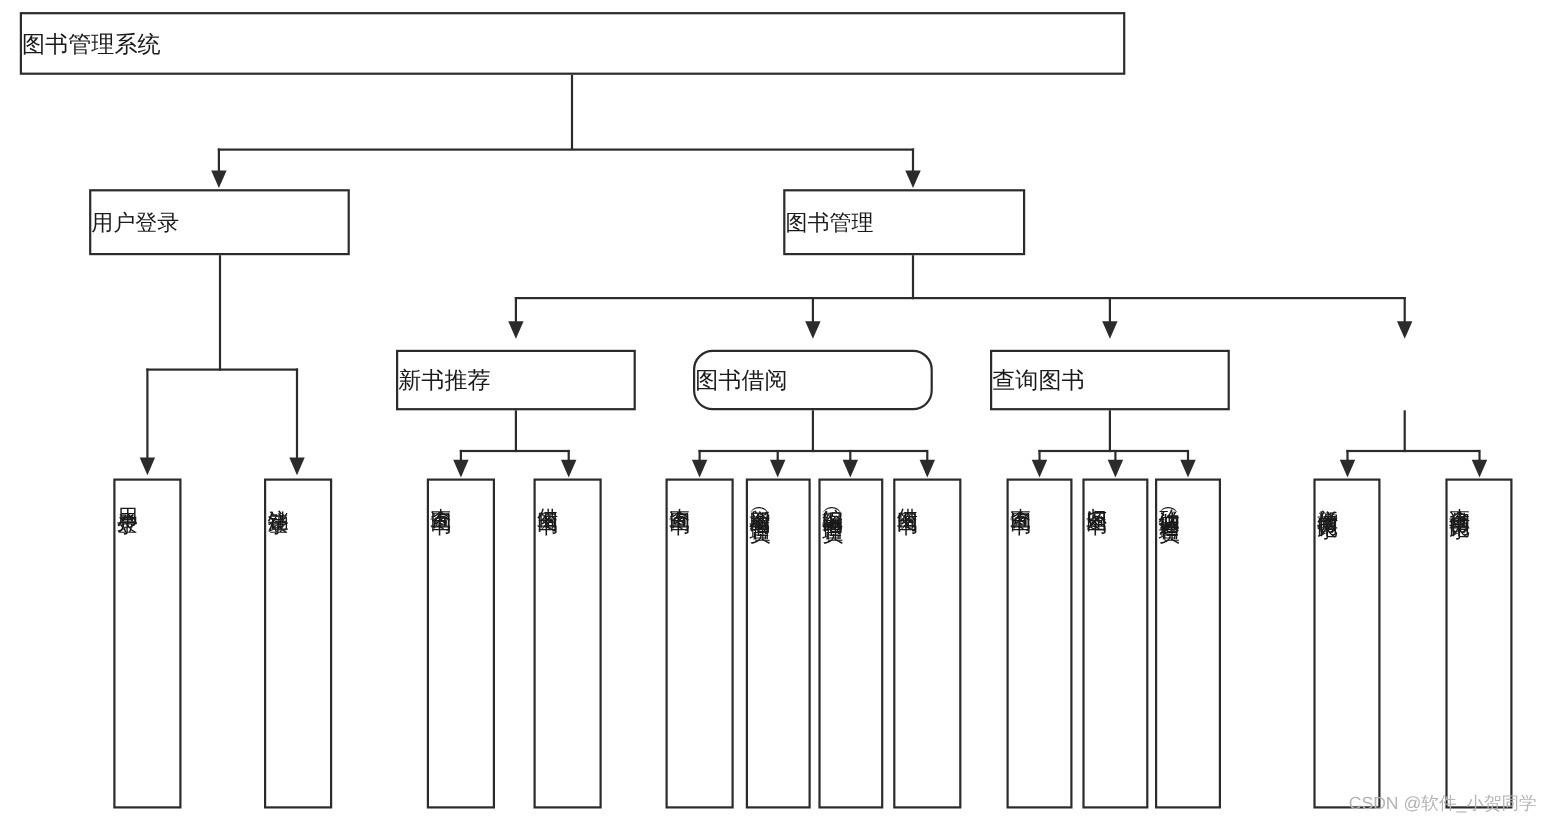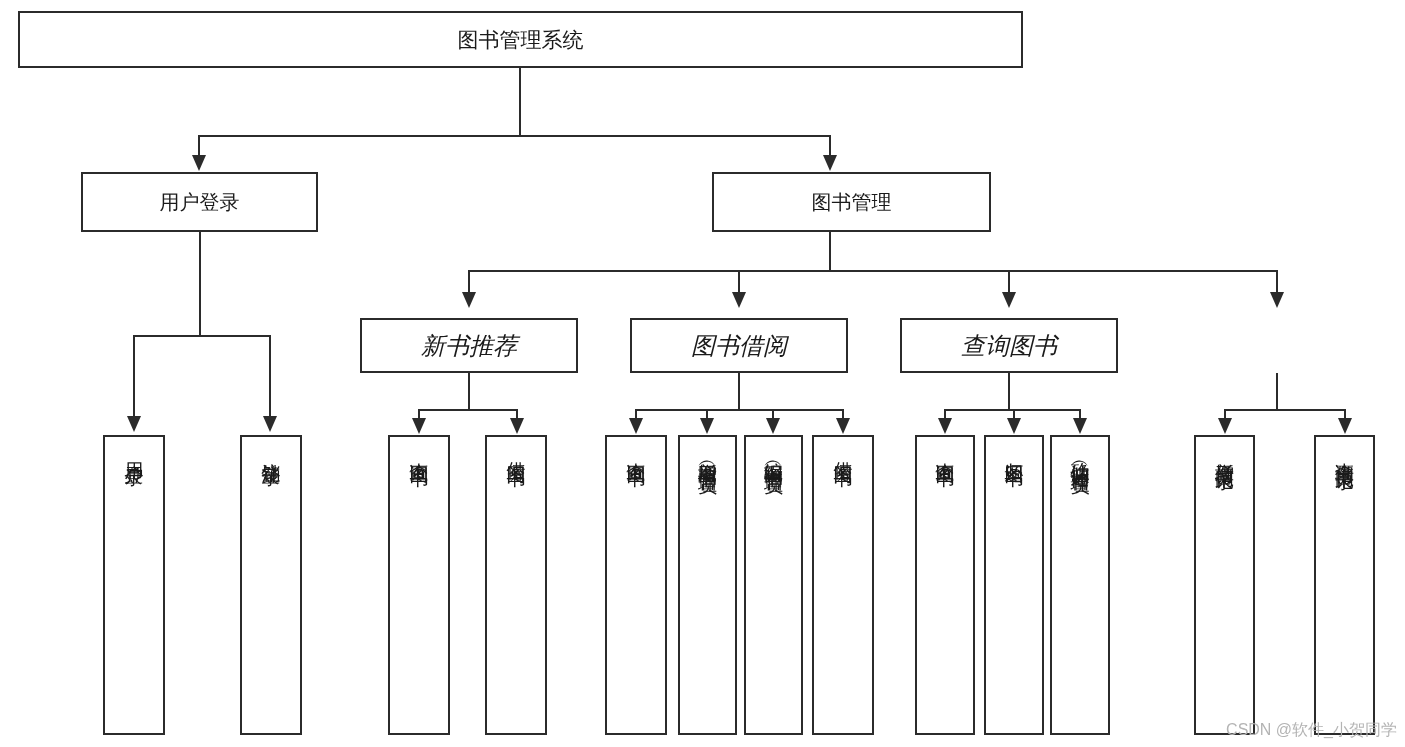--- a/index.html
+++ b/index.html
@@ -17,32 +17,31 @@
     background: #ffffff;
     overflow: hidden;
   }
   .node {
     position: absolute;
     box-sizing: border-box;
     border: 2px solid #2b2b2b;
     background: #ffffff;
     display: flex;
     align-items: center;
-    justify-content: center;
+    justify-content: flex-start;
     color: #1a1a1a;
   }
   .node.root {
     font-size: 21px;
   }
   .node.level1 {
     font-size: 20px;
   }
   .node.level2 {
-    font-size: 24px;
-    font-style: italic;
+    font-size: 21px;
   }
   .node.leaf {
     font-size: 19px;
     align-items: flex-start;
     padding-top: 10px;
   }
   .vtext {
     writing-mode: vertical-rl;
     text-orientation: upright;
     letter-spacing: 2px;
@@ -87,21 +86,21 @@
   <div class="edge h" style="left:198px; top:135px; width:633px; height:2px;"></div>
   <div class="edge v" style="left:198px; top:135px; width:2px; height:22px;"></div>
   <div class="arrow" style="left:192px; top:155px;"></div>
   <div class="edge v" style="left:829px; top:135px; width:2px; height:22px;"></div>
   <div class="arrow" style="left:823px; top:155px;"></div>
 
   <div class="node level1" style="left:81px; top:172px; width:237px; height:60px;">
     <span>用户登录</span>
   </div>
 
-  <div class="node level1" style="left:712px; top:172px; width:279px; height:60px;">
+  <div class="node level1" style="left:712px; top:172px; width:220px; height:60px;">
     <span>图书管理</span>
   </div>
 
   <div class="edge v" style="left:199px; top:232px; width:2px; height:105px;"></div>
   <div class="edge h" style="left:133px; top:335px; width:138px; height:2px;"></div>
   <div class="edge v" style="left:133px; top:335px; width:2px; height:83px;"></div>
   <div class="arrow" style="left:127px; top:416px;"></div>
   <div class="edge v" style="left:269px; top:335px; width:2px; height:83px;"></div>
   <div class="arrow" style="left:263px; top:416px;"></div>
 
@@ -113,21 +112,21 @@
   <div class="arrow" style="left:732px; top:292px;"></div>
   <div class="edge v" style="left:1008px; top:270px; width:2px; height:24px;"></div>
   <div class="arrow" style="left:1002px; top:292px;"></div>
   <div class="edge v" style="left:1276px; top:270px; width:2px; height:24px;"></div>
   <div class="arrow" style="left:1270px; top:292px;"></div>
 
   <div class="node level2" style="left:360px; top:318px; width:218px; height:55px;">
     <span>新书推荐</span>
   </div>
 
-  <div class="node level2" style="left:630px; top:318px; width:218px; height:55px;">
+  <div class="node level2" style="left:630px; top:318px; width:218px; height:55px;border-radius:18px;">
     <span>图书借阅</span>
   </div>
 
   <div class="node level2" style="left:900px; top:318px; width:218px; height:55px;">
     <span>查询图书</span>
   </div>
 
 
   <div class="edge v" style="left:468px; top:373px; width:2px; height:38px;"></div>
   <div class="edge h" style="left:418px; top:409px; width:100px; height:2px;"></div>

